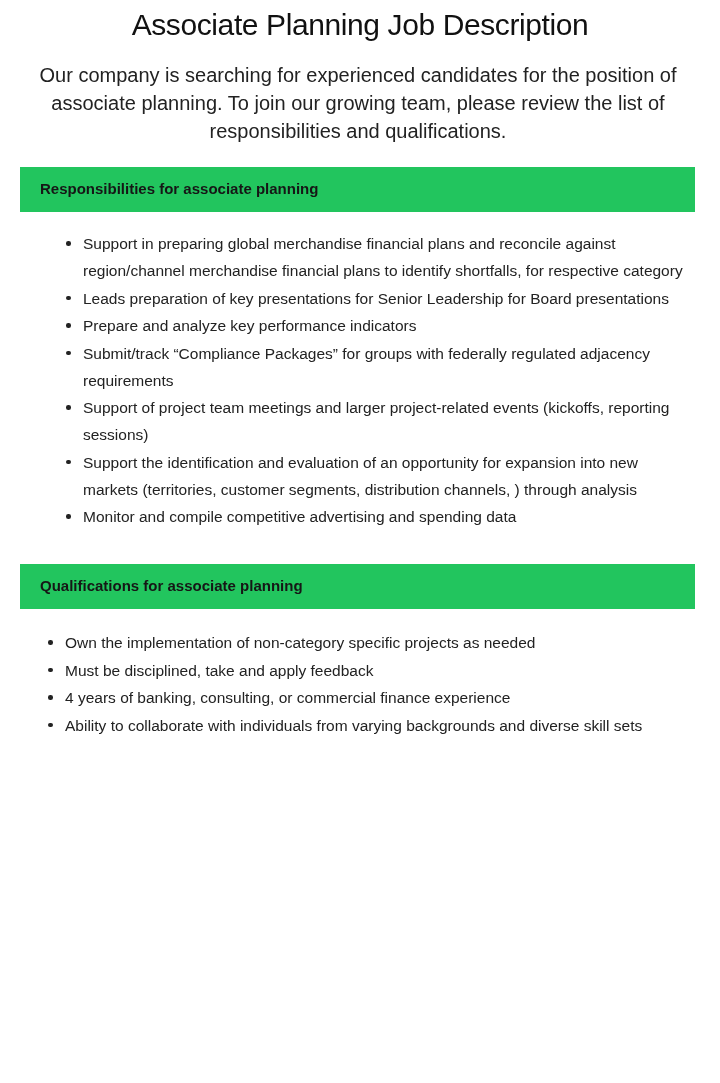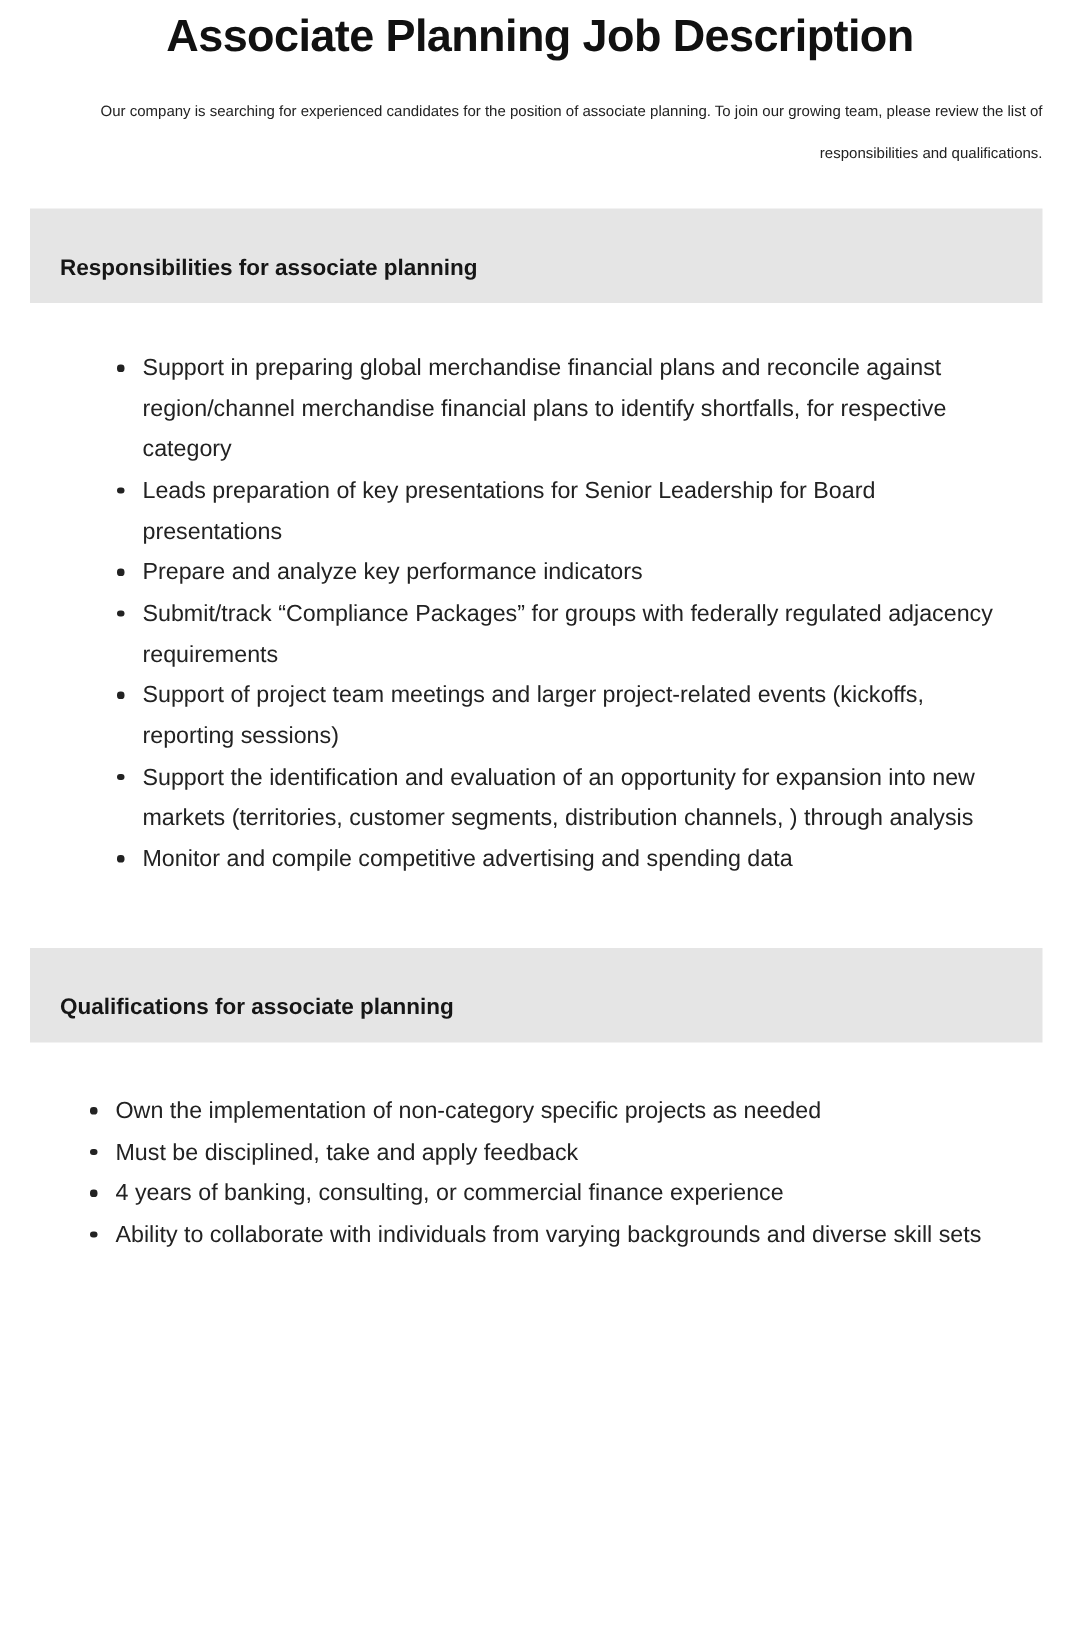--- a/index.html
+++ b/index.html
@@ -17,48 +17,48 @@
   .page {
     width: 720px;
     box-sizing: border-box;
     padding: 0;
   }
   .doc-title {
     margin: 0;
     padding: 6px 20px 0 20px;
     font-size: 30px;
     line-height: 38px;
-    font-weight: 700;
+    font-weight: 400;
     text-align: center;
     letter-spacing: -0.4px;
     color: #111111;
   }
   .intro {
     margin: 0;
     padding: 17px 25px 0 21px;
-    font-size: 10px;
+    font-size: 20px;
     line-height: 28px;
     color: #222222;
-    text-align: right;
+    text-align: center;
   }
   .section {
     margin-top: 22px;
   }
   .section-header {
     margin: 0 25px 0 20px;
-    background: #e5e5e5;
-    padding: 30px 20px 13px 20px;
+    background: #22c55e;
+    padding: 12px 20px 13px 20px;
     font-size: 15px;
     line-height: 20px;
     font-weight: 700;
     color: #161616;
   }
   .bullet-list {
     list-style: none;
-    margin: 16px;
+    margin: 4px;
     padding: 14px 25px 0 62px;
   }
   .bullet-list.qualifications {
     padding-left: 44px;
     padding-top: 16px;
   }
   .bullet-item {
     position: relative;
     padding-left: 17px;
     font-size: 15.5px;

